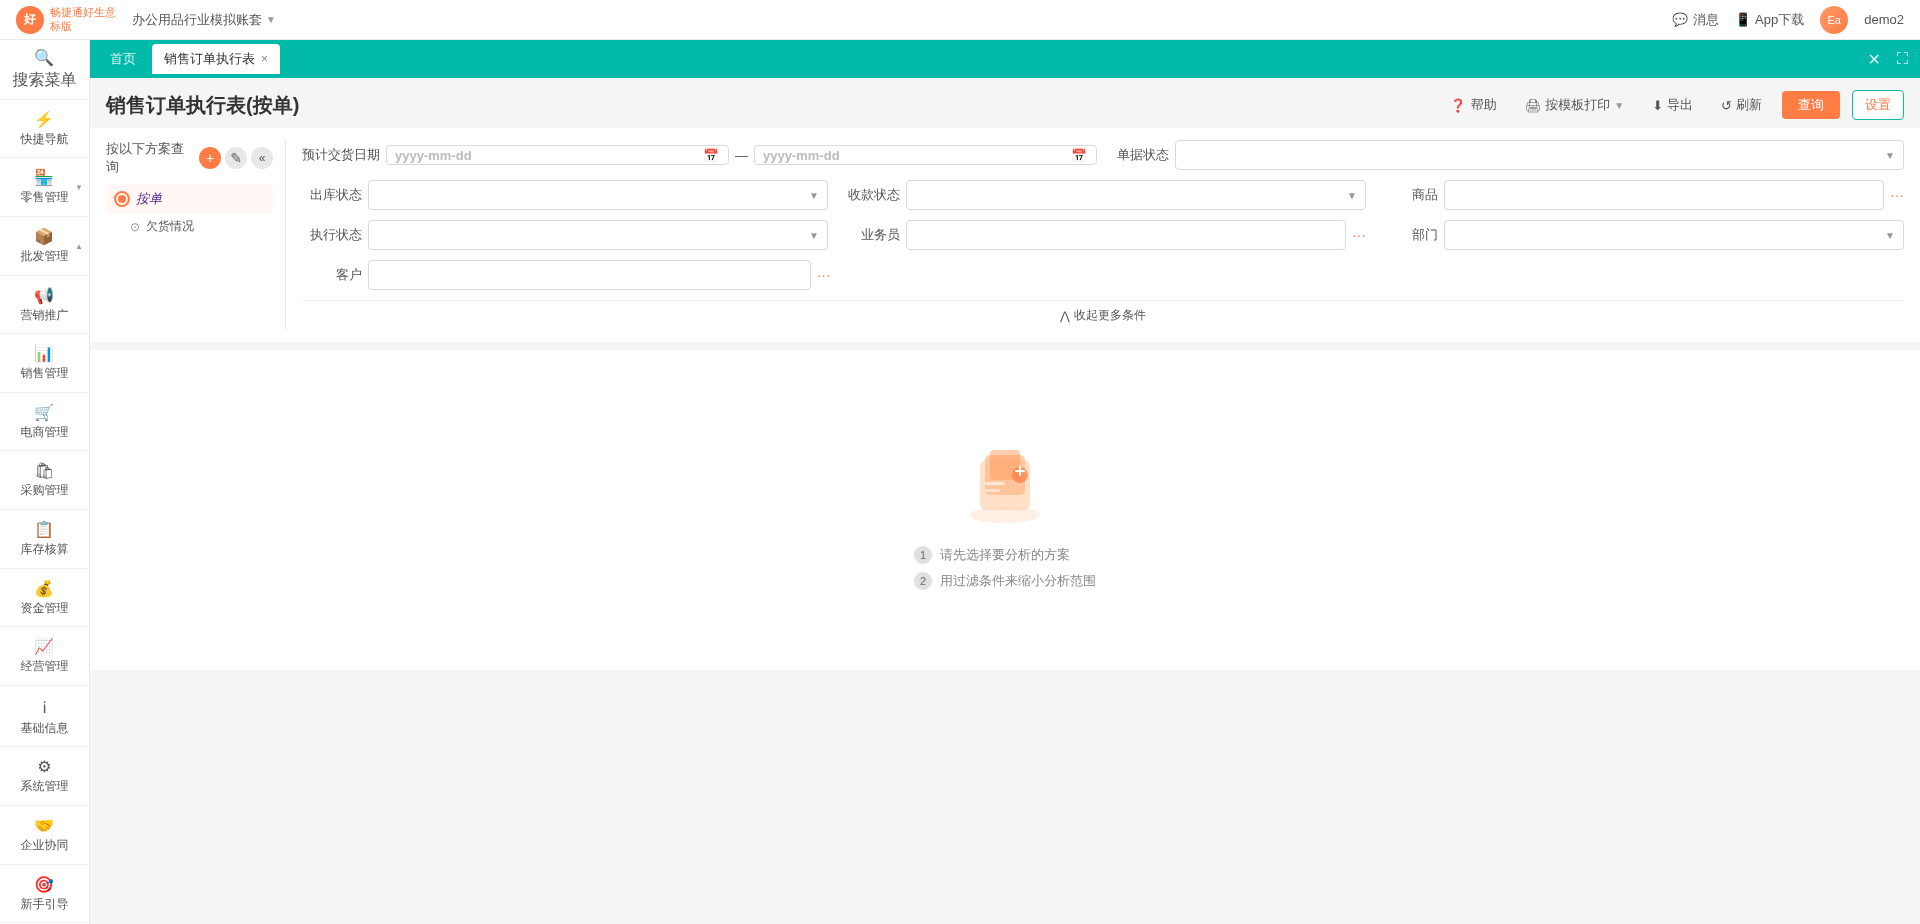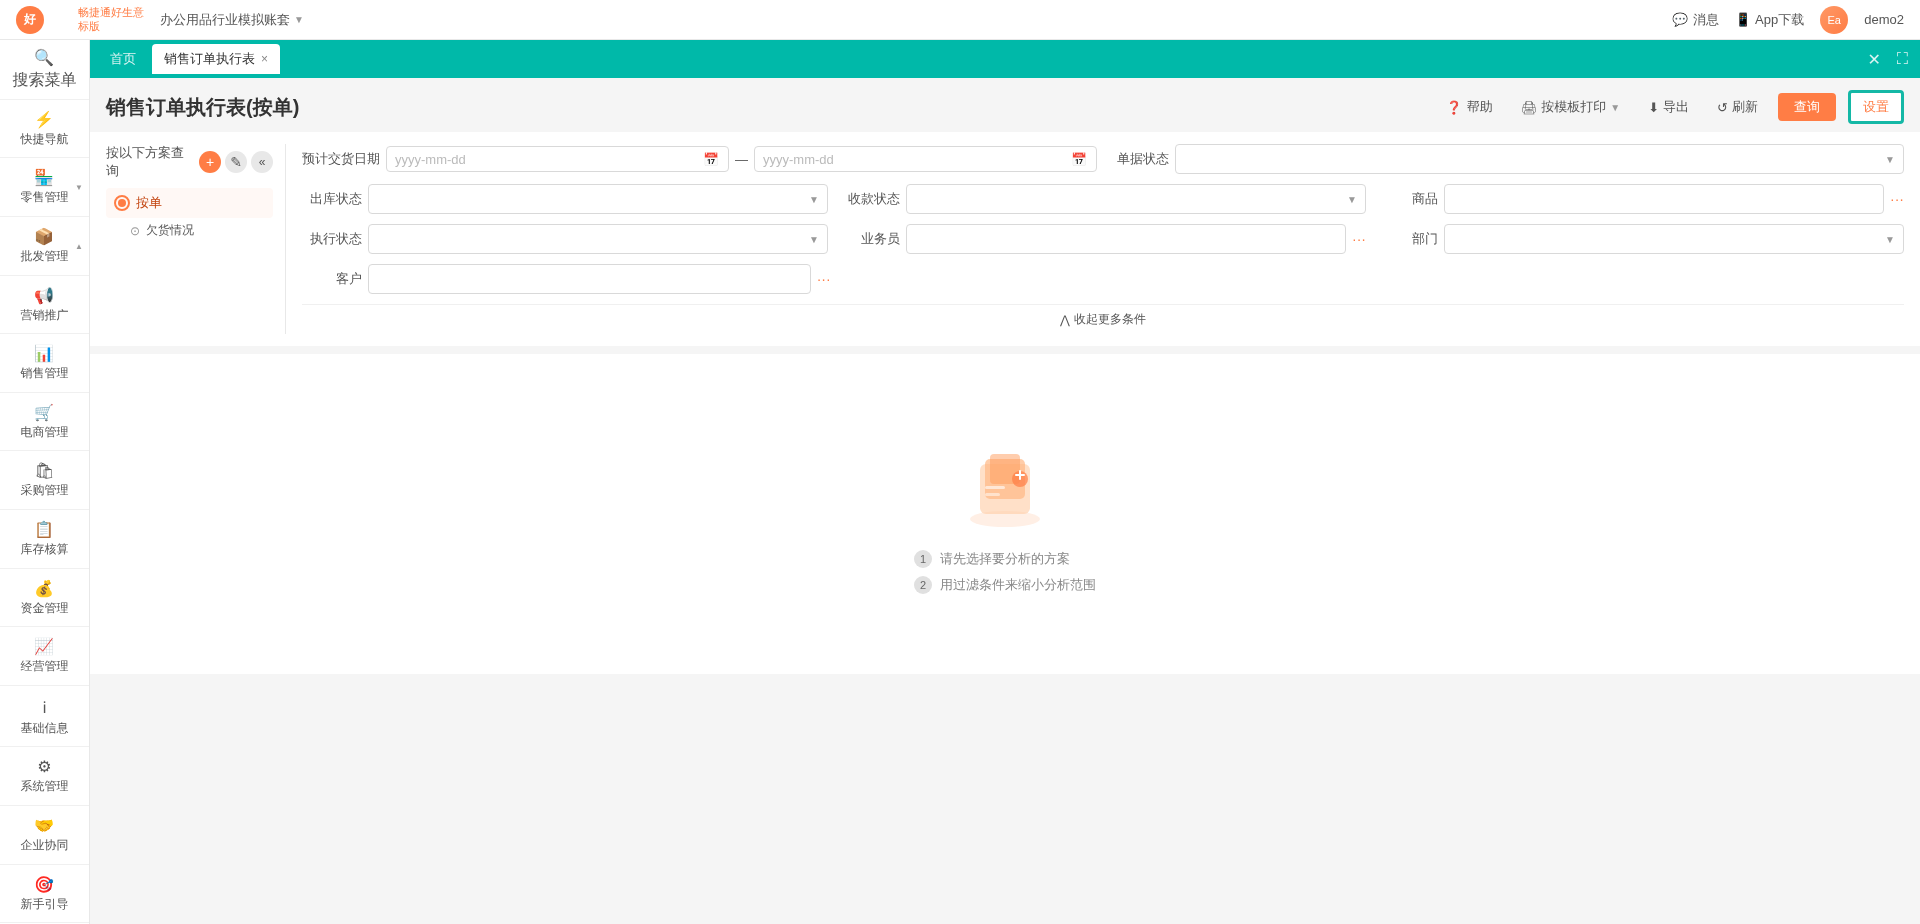--- a/index.html
+++ b/index.html
@@ -35,21 +35,20 @@
       align-items: center;
       justify-content: center;
       color: white;
       font-size: 12px;
       font-weight: bold;
     }
     .logo-text {
       font-size: 11px;
       color: #ff7d45;
       line-height: 1.2;
-      margin-left: 28px;
     }
     .company-selector {
       display: flex;
       align-items: center;
       gap: 4px;
       color: #555;
       font-size: 13px;
       cursor: pointer;
       padding: 2px 8px;
       border-radius: 4px;
@@ -222,21 +221,21 @@
     .page-action-btn.primary {
       background: #ff7d45;
       color: white;
       border: none;
       padding: 5px 16px;
       border-radius: 4px;
     }
     .page-action-btn.secondary {
       background: white;
       color: #ff7d45;
-      border: 3px solid #14b8a6;
+      border: 1px solid #14b8a6;
       padding: 5px 12px;
       border-radius: 4px;
     }
 
     
     .filter-panel {
       background: white;
       margin: 0 0 8px 0;
       padding: 12px 16px;
       display: flex;
@@ -277,21 +276,21 @@
     .small-btn.collapse { background: #e8e8e8; color: #555; font-size: 12px; }
     .scheme-item {
       display: flex;
       align-items: center;
       gap: 6px;
       padding: 6px 8px;
       border-radius: 4px;
       cursor: pointer;
       margin-top: 4px;
     }
-    .scheme-item.active { background: #fff8f5; color: #c2410c; }
+    .scheme-item.active { background: #fff8f5; color: #4c1d95; font-style: italic; }
     .scheme-dot {
       width: 16px;
       height: 16px;
       border-radius: 50%;
       border: 2px solid #ff7d45;
       display: flex;
       align-items: center;
       justify-content: center;
     }
     .scheme-dot.active::after {
@@ -355,31 +354,32 @@
       color: #333;
       background: white;
       cursor: pointer;
       display: flex;
       align-items: center;
       justify-content: space-between;
     }
     .filter-select-arrow { color: #999; font-size: 10px; }
     .date-input {
       flex: 1;
-      height: 26px;
+      height: 20px;
       border: 1px solid #d9d9d9;
       border-radius: 4px;
       padding: 8px 8px;
       font-size: 13px;
       color: #bbb;
       outline: none;
       display: flex;
       align-items: center;
       justify-content: space-between;
       cursor: pointer;
+      font-weight: bold;
     }
     .date-separator { color: #555; }
     .date-tabs {
       display: flex;
       align-items: center;
       gap: 4px;
     }
     .date-tab {
       padding: 2px 6px;
       border-radius: 3px;

